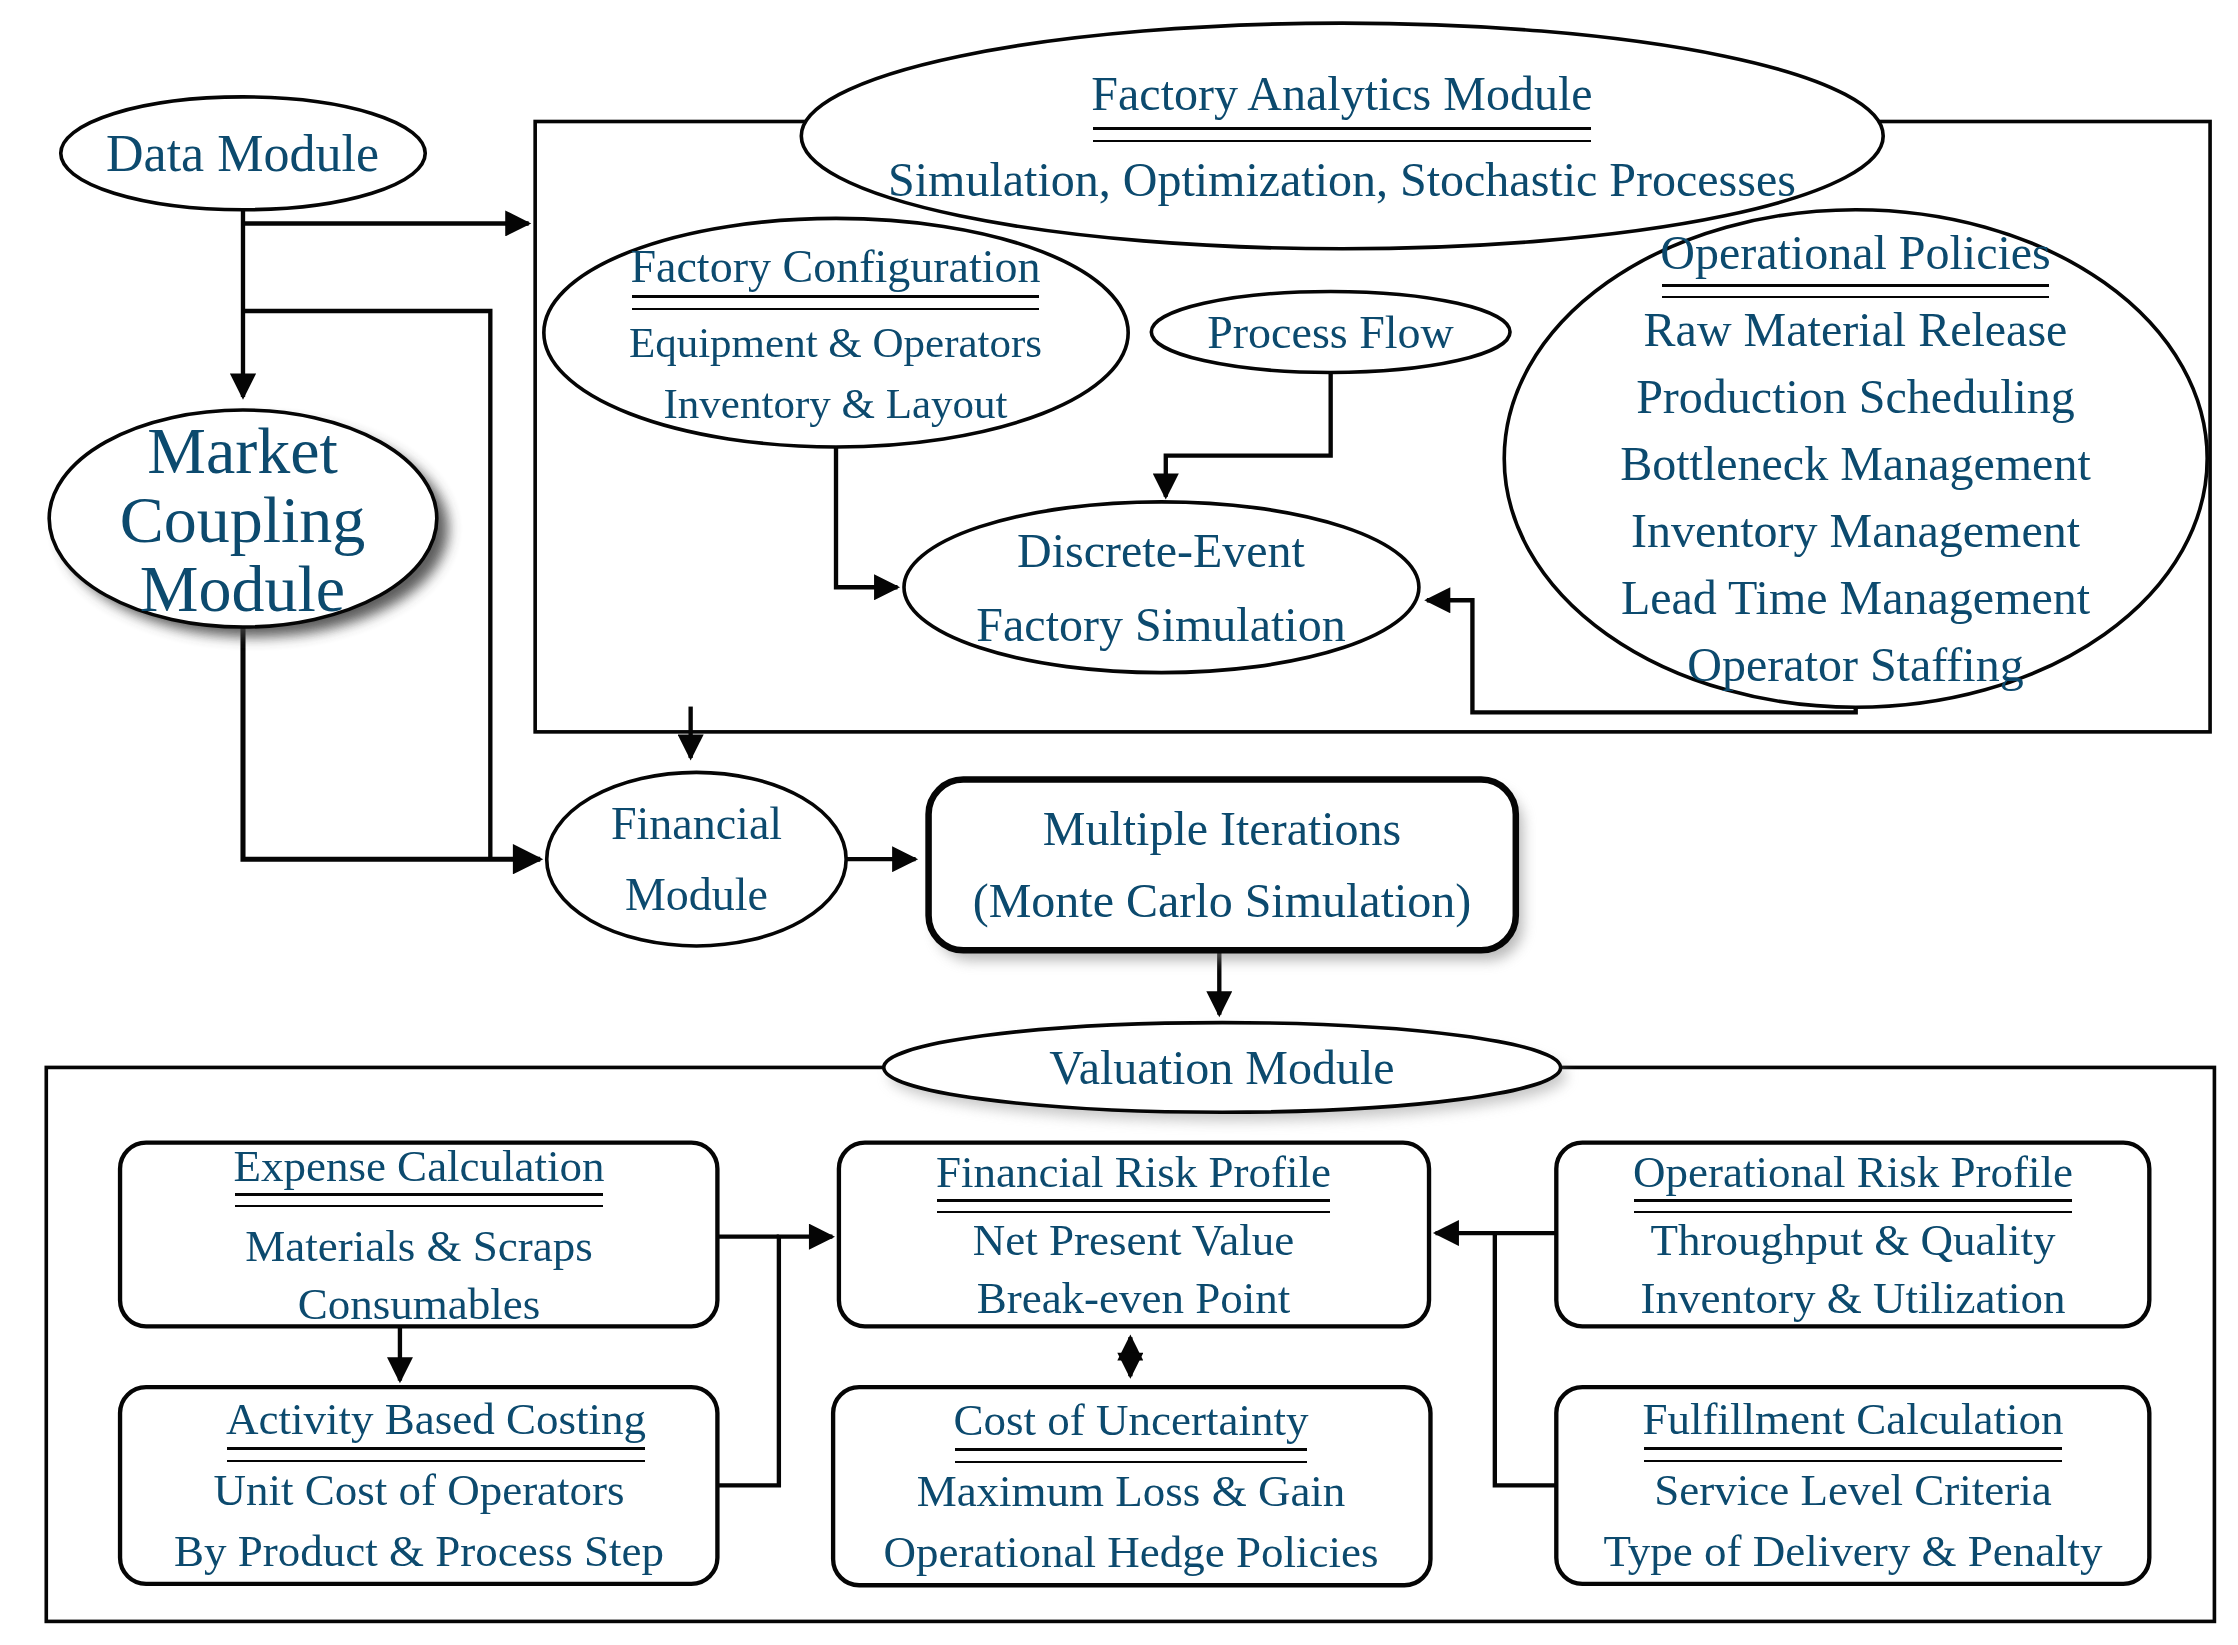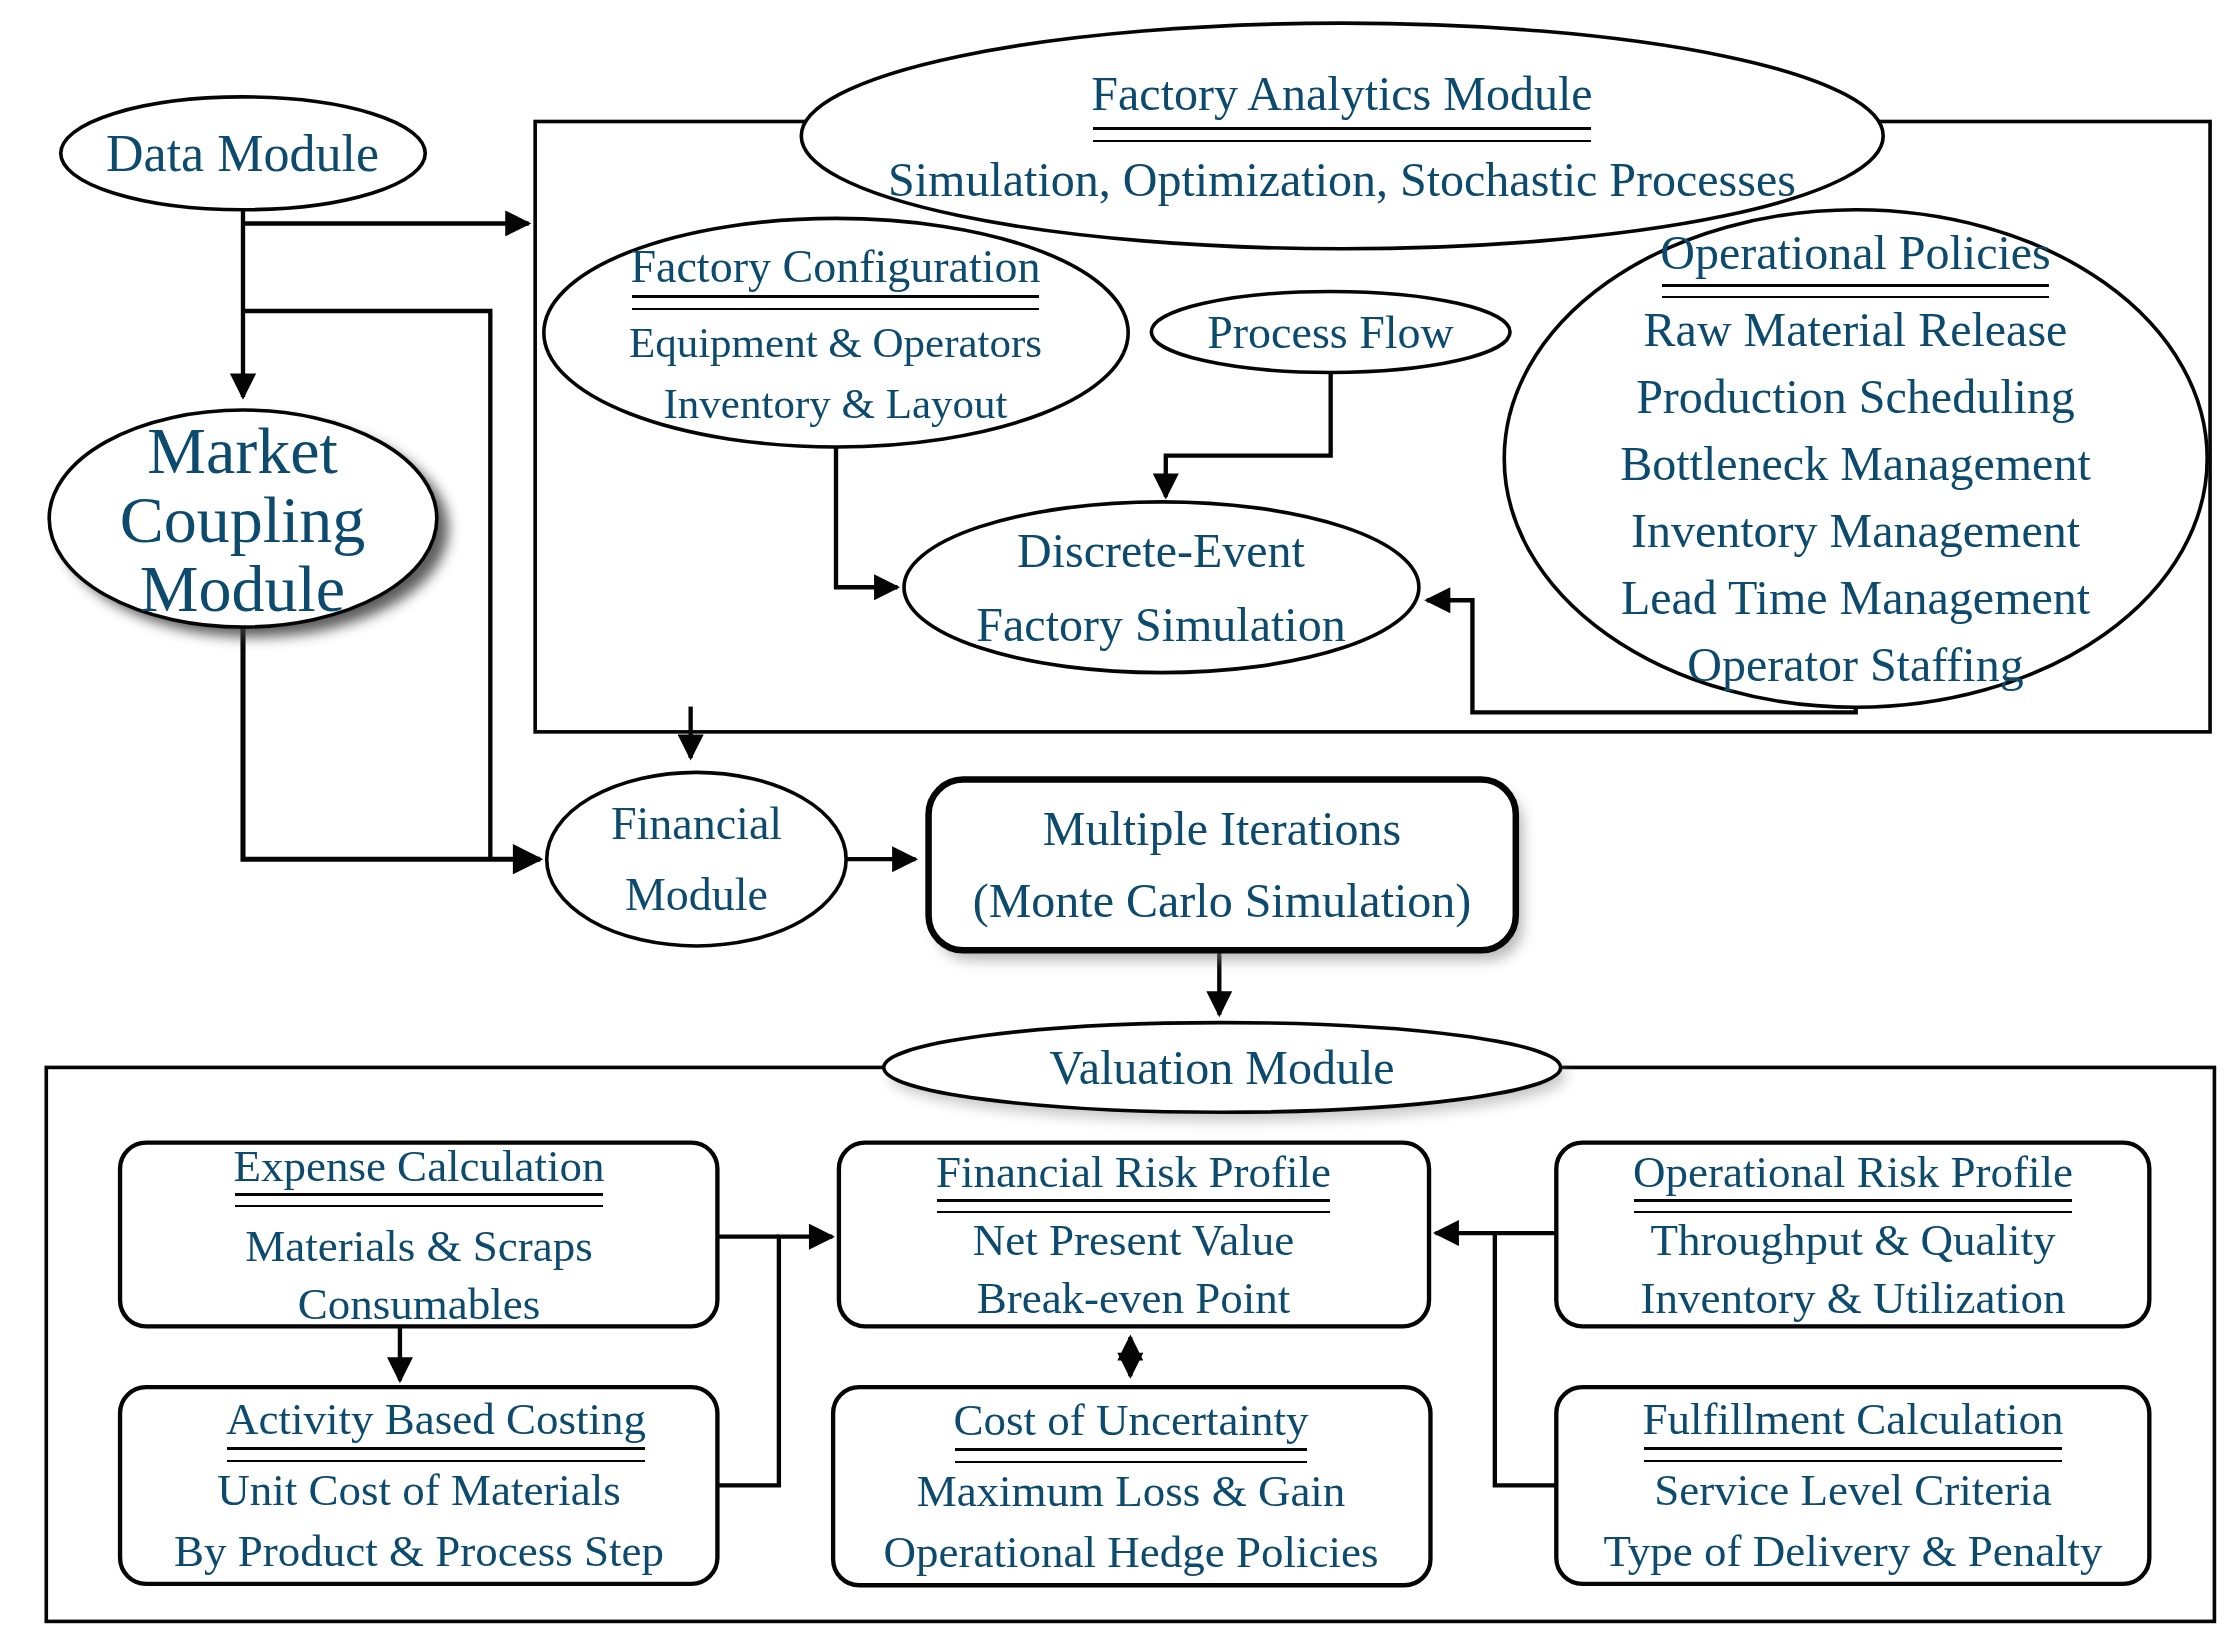--- a/index.html
+++ b/index.html
@@ -174,21 +174,21 @@
   </div>
 
   <div class="node f-bx" style="left:1565px;top:1151px;width:576px;height:168px;">
     <span class="tt" style="margin-bottom:10px;text-align:right;">Operational Risk Profile</span>
     <span>Throughput &amp; Quality</span>
     <span>Inventory &amp; Utilization</span>
   </div>
 
   <div class="node f-bx2" style="left:130px;top:1394px;width:578px;height:182px;">
     <span class="tt" style="margin-bottom:10px;margin-left:34px;">Activity Based Costing</span>
-    <span>Unit Cost of Materials</span>
+    <span>Unit Cost of Operators</span>
     <span>By Product &amp; Process Step</span>
   </div>
 
   <div class="node f-bx2" style="left:842px;top:1394px;width:578px;height:184px;">
     <span class="tt" style="margin-bottom:10px;">Cost of Uncertainty</span>
     <span>Maximum Loss &amp; Gain</span>
     <span>Operational Hedge Policies</span>
   </div>
 
   <div class="node f-bx2" style="left:1565px;top:1394px;width:576px;height:182px;">

